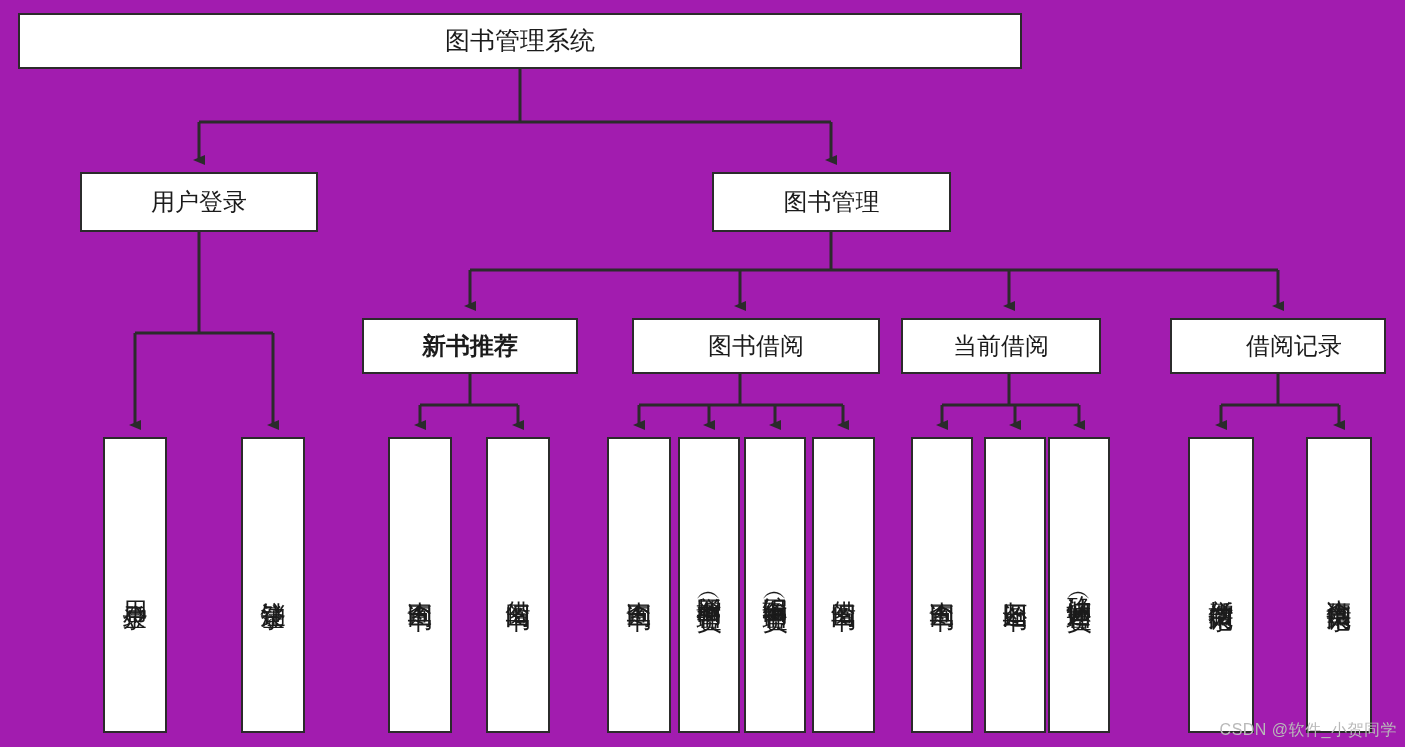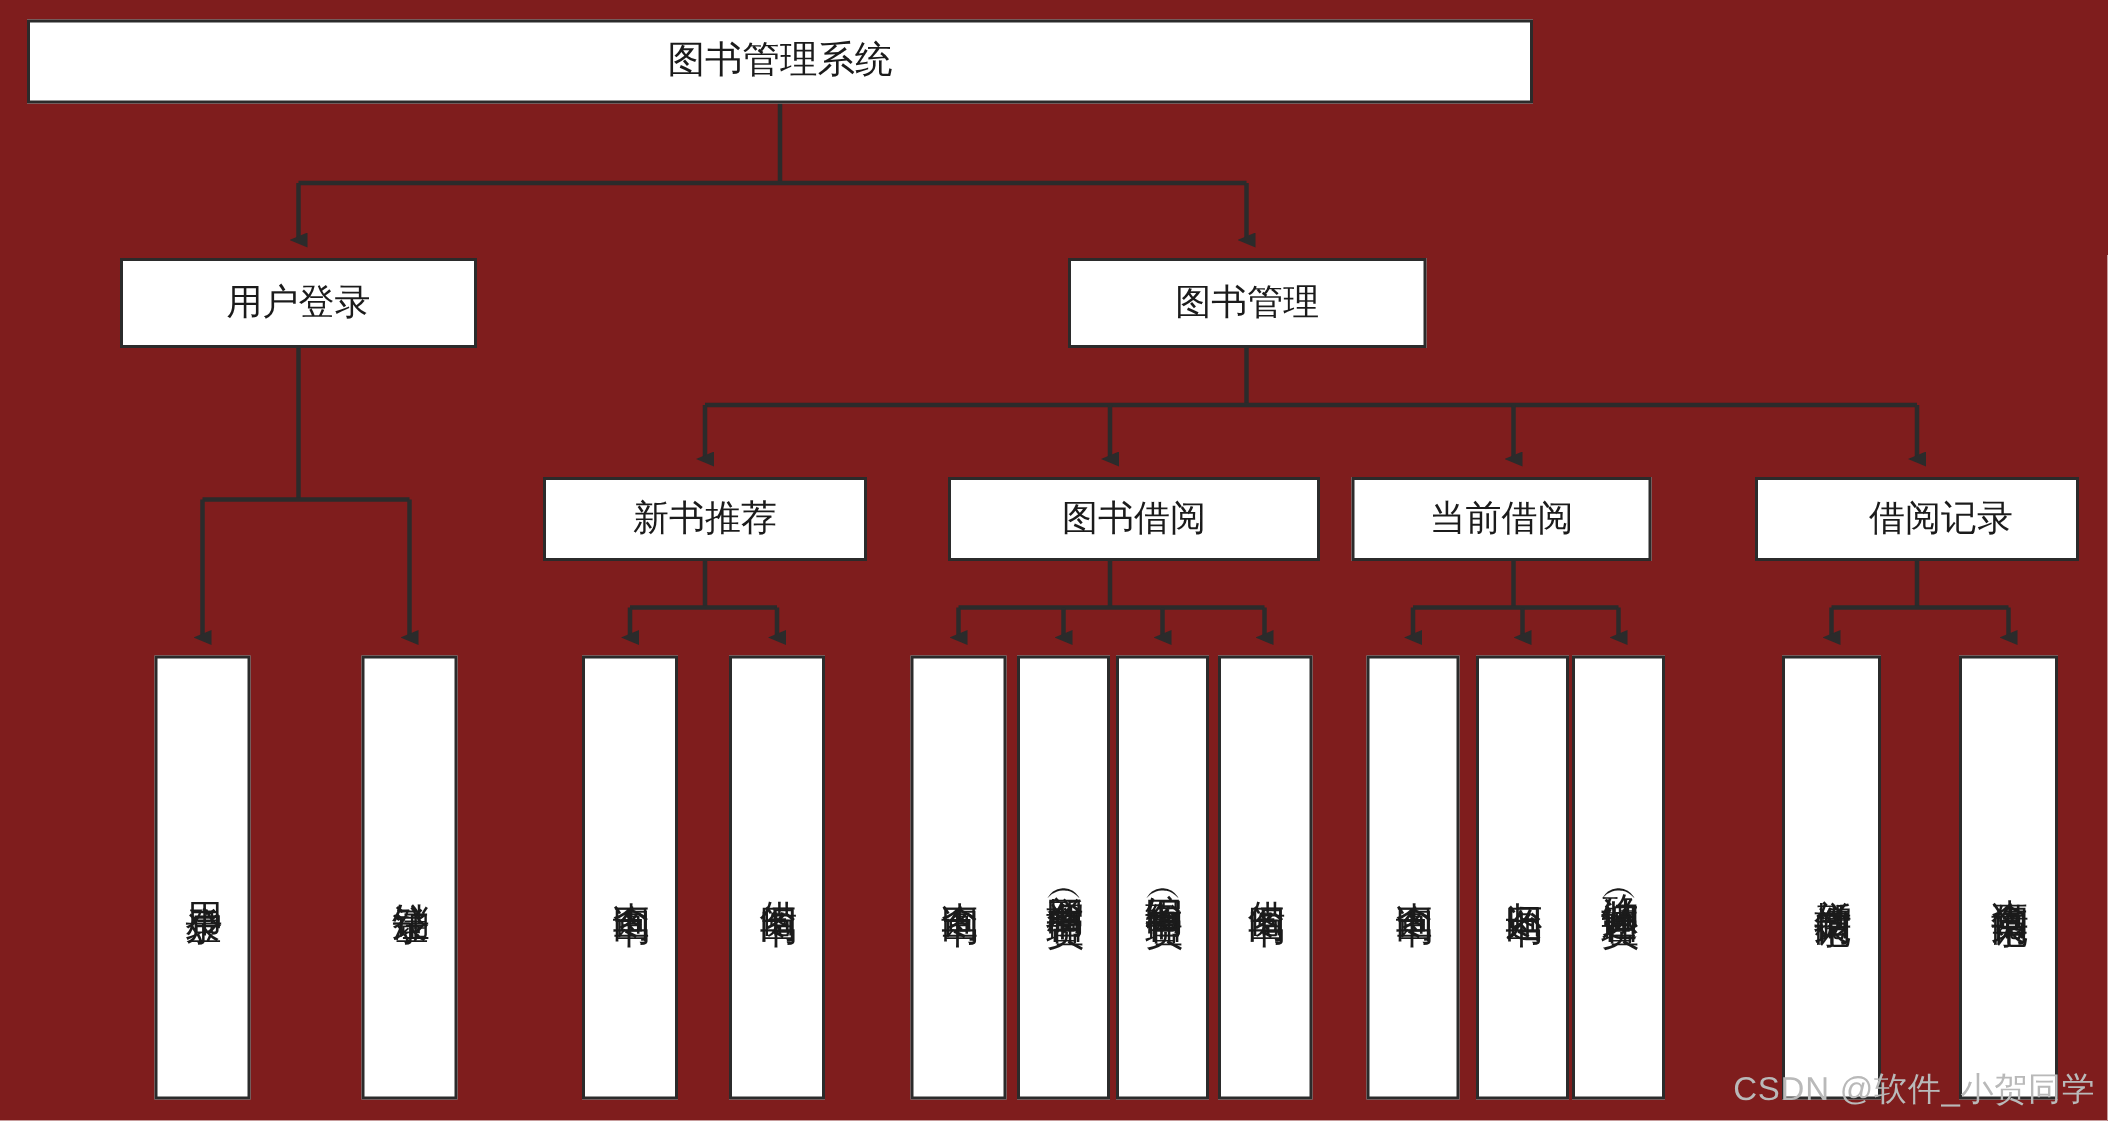--- a/index.html
+++ b/index.html
@@ -7,21 +7,21 @@
     padding: 0;
     background: #ffffff;
   }
   body {
     font-family: "Liberation Sans", "DejaVu Sans", sans-serif;
   }
   #canvas {
     position: relative;
     width: 1405px;
     height: 747px;
-    background: #7f1d1d;
+    background: #a21caf;
     overflow: hidden;
   }
   svg.connectors {
     position: absolute;
     left: 0;
     top: 0;
     width: 1405px;
     height: 747px;
     pointer-events: none;
   }
@@ -52,21 +52,21 @@
     writing-mode: vertical-rl;
     text-orientation: upright;
     font-size: 25px;
     letter-spacing: 2px;
     line-height: 1;
   }
   .watermark {
     position: absolute;
     right: 8px;
     bottom: 6px;
-    font-size: 22px;
+    font-size: 16px;
     color: #b9b9b9;
     letter-spacing: 0.5px;
     white-space: nowrap;
     user-select: none;
   }
 </style>
 </head>
 <body>
 
 <div id="canvas">
@@ -125,21 +125,21 @@
     <span class="label">图书管理系统</span>
   </div>
 
   <div class="node node-l2" style="left:80px; top:172px; width:238px; height:60px;">
     <span class="label">用户登录</span>
   </div>
   <div class="node node-l2" style="left:712px; top:172px; width:239px; height:60px;">
     <span class="label">图书管理</span>
   </div>
 
-  <div class="node node-l3" style="left:362px; top:318px; width:216px; height:56px;">
+  <div class="node node-l3" style="left:362px; top:318px; width:216px; height:56px;font-weight:bold;">
     <span class="label">新书推荐</span>
   </div>
   <div class="node node-l3" style="left:632px; top:318px; width:248px; height:56px;">
     <span class="label">图书借阅</span>
   </div>
   <div class="node node-l3" style="left:901px; top:318px; width:200px; height:56px;">
     <span class="label">当前借阅</span>
   </div>
   <div class="node node-l3" style="left:1170px; top:318px; width:216px; height:56px;padding-left:32px;">
     <span class="label">借阅记录</span>

